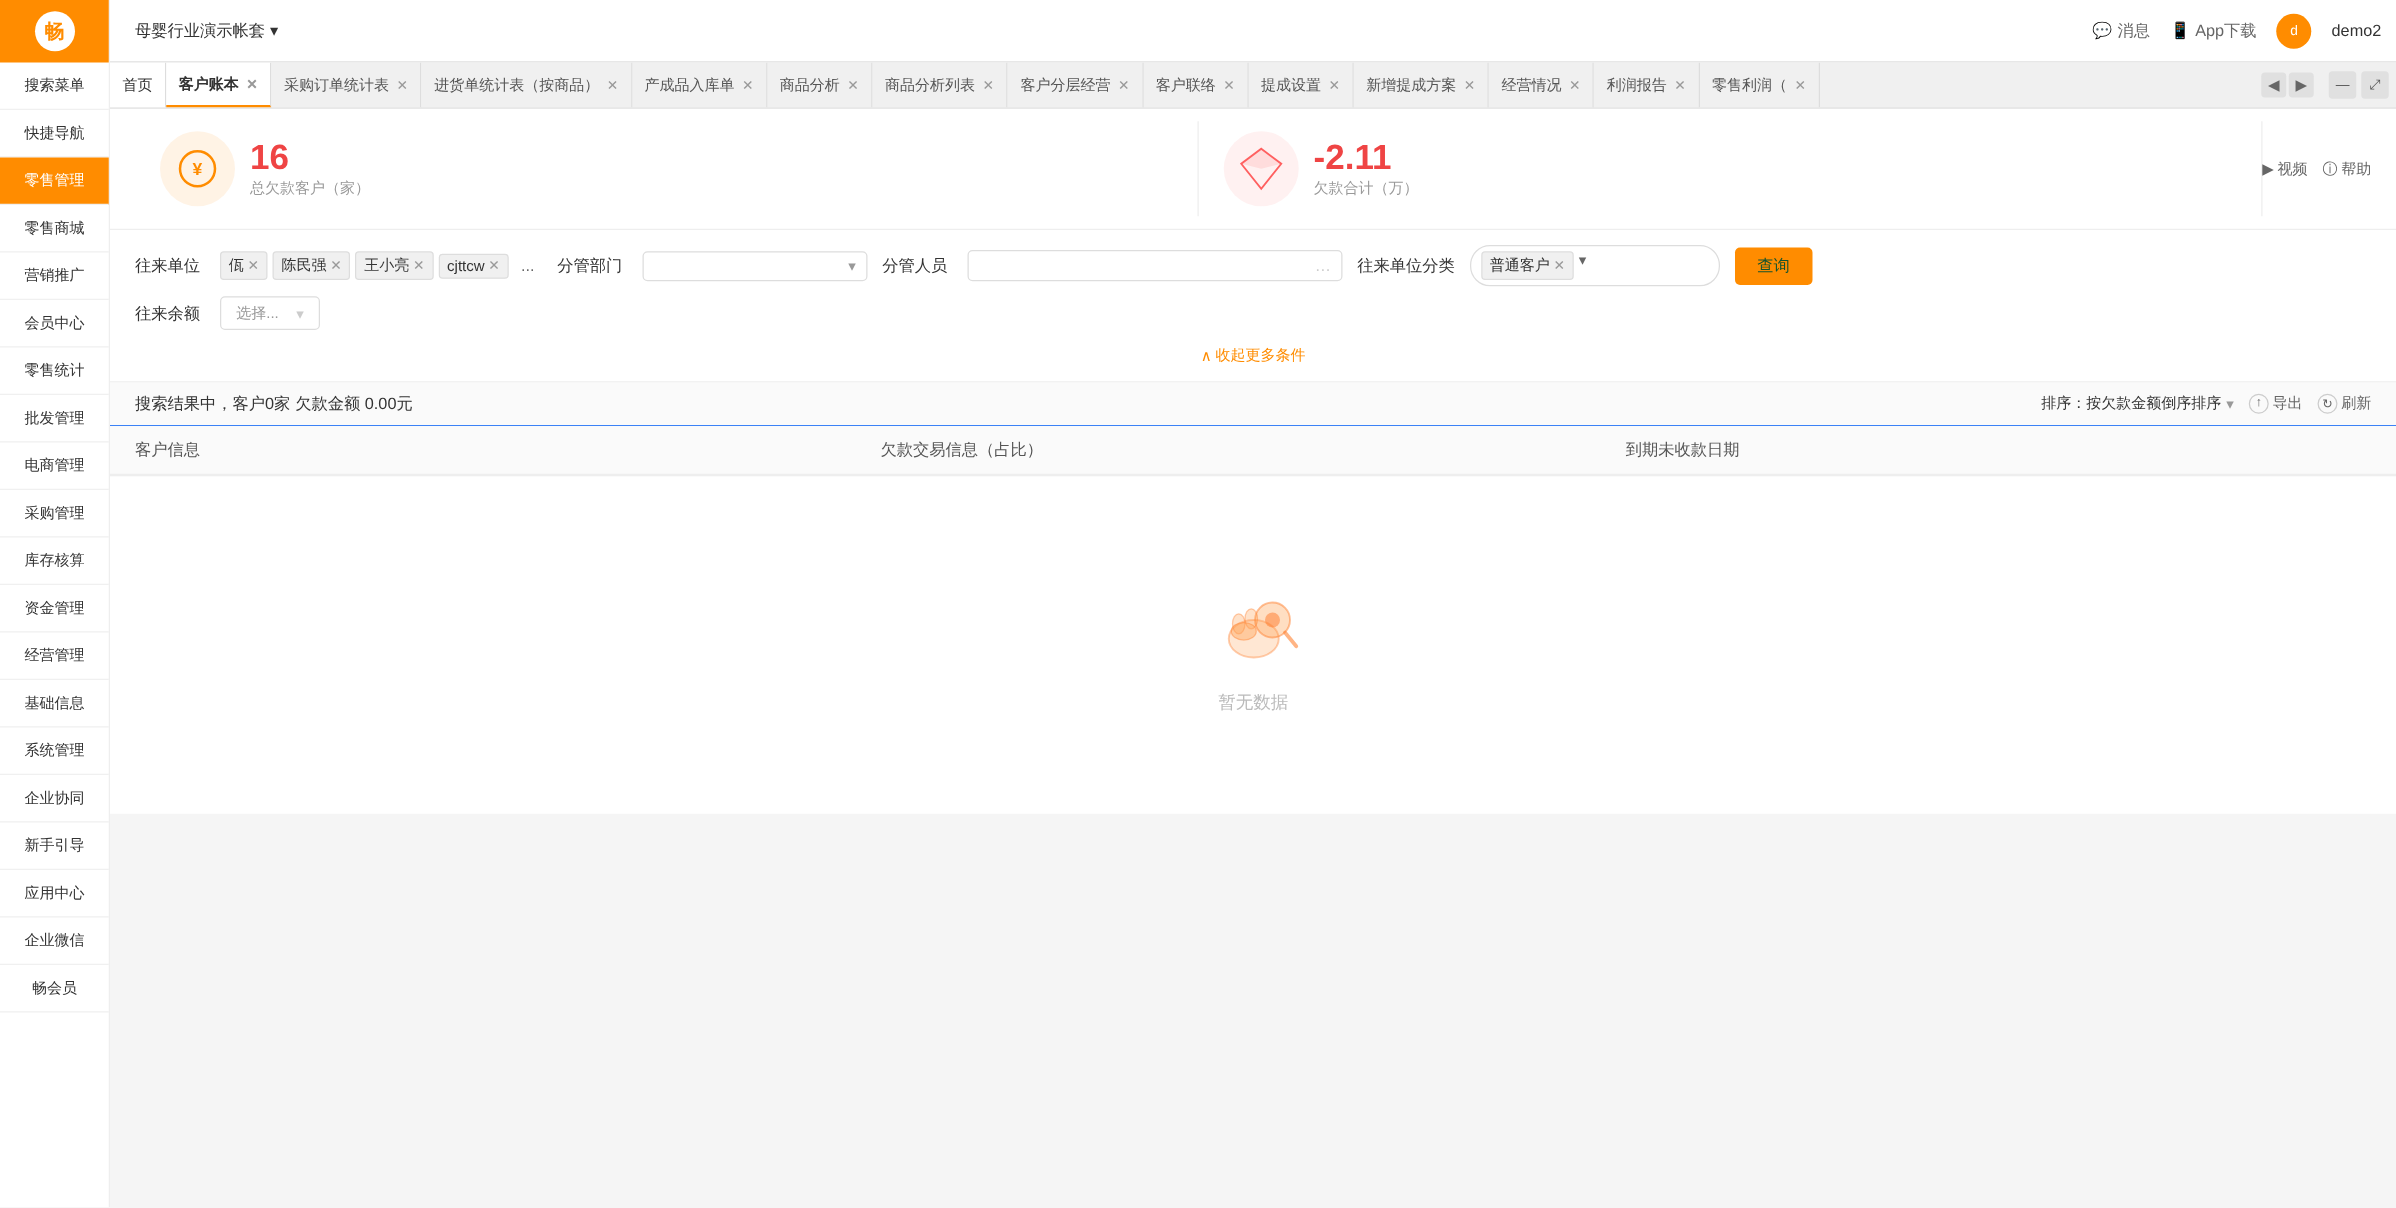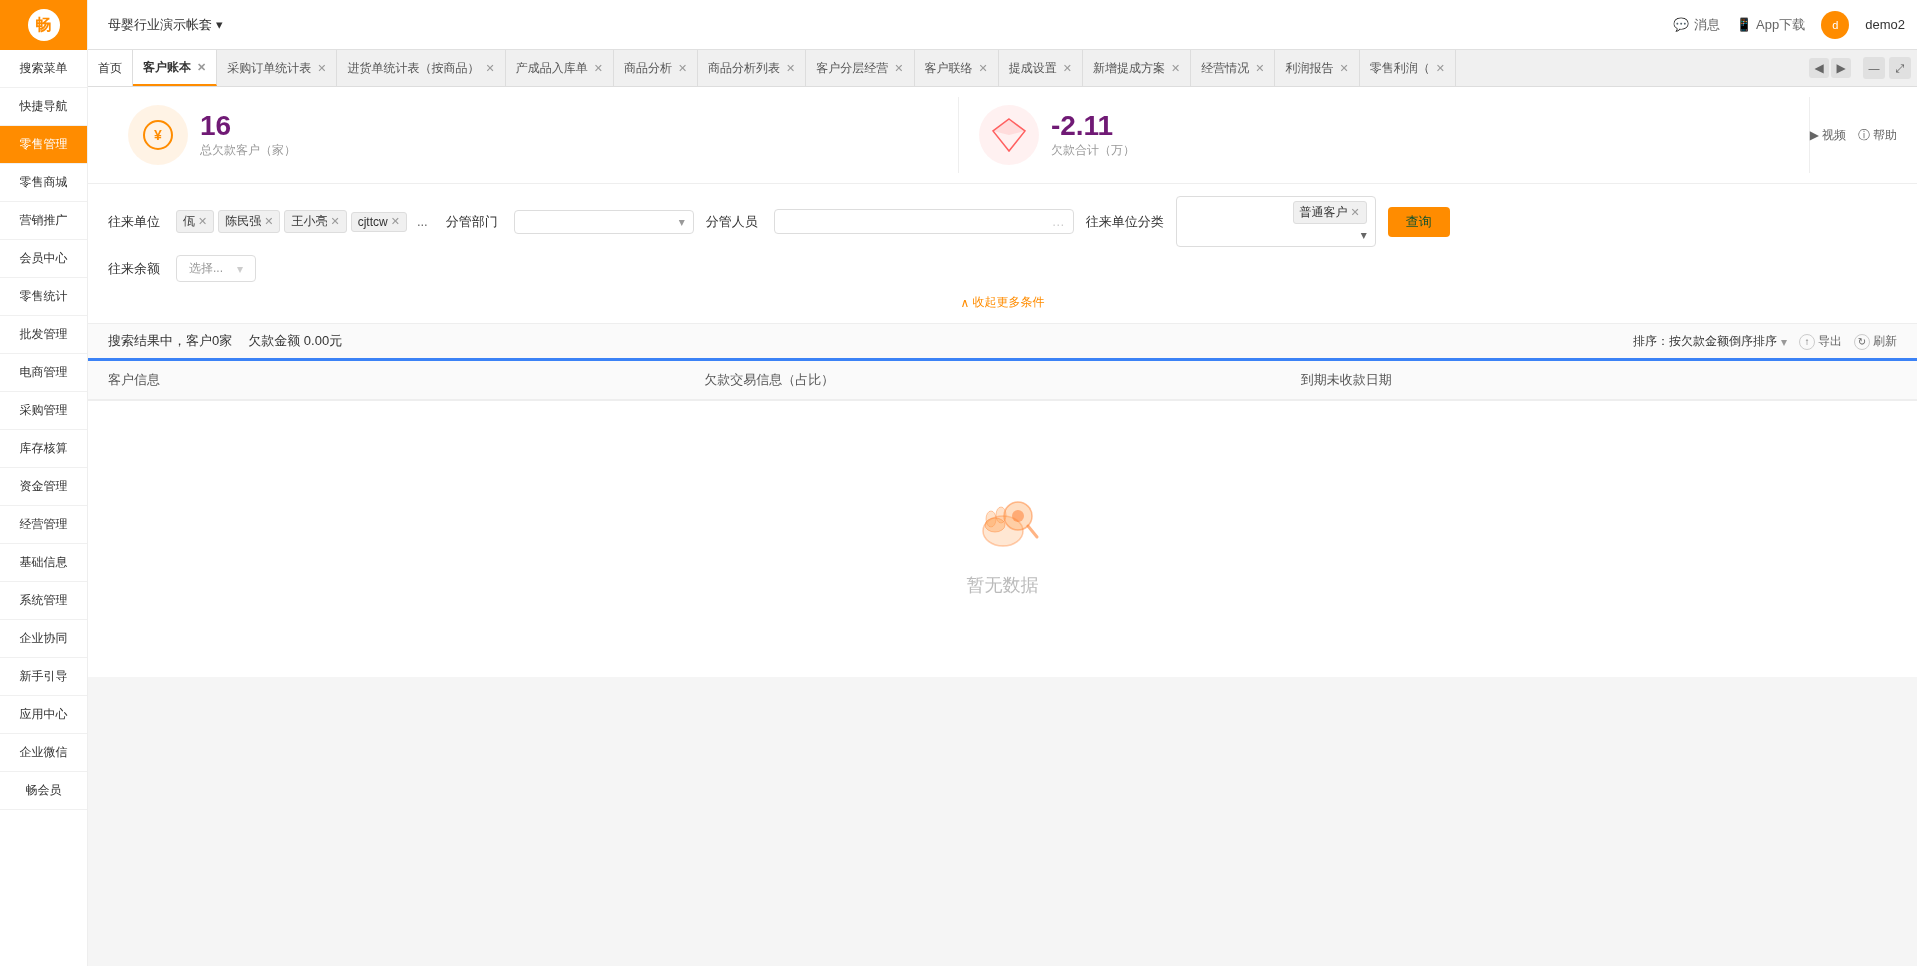--- a/index.html
+++ b/index.html
@@ -168,21 +168,21 @@
     .stat-icon {
       width: 60px; height: 60px;
       border-radius: 50%;
       display: flex; align-items: center; justify-content: center;
       font-size: 24px;
     }
     .stat-icon.orange-bg { background: rgba(255,140,0,0.1); color: #ff8c00; }
     .stat-icon.red-bg { background: rgba(255,80,80,0.08); color: #ff5050; }
     .stat-icon.blue-bg { background: rgba(100,160,255,0.1); color: #64a0ff; }
     .stat-content .stat-value { font-size: 28px; font-weight: bold; color: #f04040; line-height: 1.1; }
-    .stat-content .stat-value.red { color: #701a75; }
+    .stat-content .stat-value.red { color: #ef4444; }
     .stat-content .stat-value.dark { color: #222; }
     .stat-content .stat-label { font-size: 12px; color: #999; margin-top: 0; }
     .stat-actions { margin-left: auto; display: flex; gap: 12px; }
     .stat-action-btn { font-size: 12px; color: #666; cursor: pointer; display: flex; align-items: center; gap: 3px; }
 
     
     .filter-area {
       background: #fff;
       padding: 12px 20px;
       border-bottom: 1px solid #eee;
@@ -251,31 +251,30 @@
     }
     .filter-input-wrap input {
       border: none;
       outline: none;
       font-size: 12px;
       color: #666;
       width: 100%;
     }
     .filter-classify-select {
       display: flex;
-      align-items: flex-end;
+      align-items: flex-start;
       border: 1px solid #ddd;
-      border-radius: 4px;
+      border-radius: 16px;
       padding: 4px 8px;
       background: #fff;
       cursor: pointer;
       font-size: 12px;
       color: #666;
       min-width: 200px;
       gap: 4px;
-      flex-direction: column;
     }
     .query-btn {
       background: #ff8c00;
       color: #14532d;
       border: none;
       border-radius: 4px;
       padding: 6px 18px;
       font-size: 13px;
       cursor: pointer;
       white-space: nowrap;
@@ -287,25 +286,25 @@
       cursor: pointer;
       font-size: 12px;
       display: flex;
       align-items: center;
       gap: 3px;
     }
 
     
     .result-bar {
       display: flex;
-      align-items: flex-end;
+      align-items: flex-start;
       padding: 8px 20px;
       background: #fafafa;
-      border-bottom: 3px solid #3b82f6;
-      gap: 16px;
+      border-bottom: 1px solid #3b82f6;
+      gap: 4px;
     }
     .result-text { font-size: 13px; color: #333; }
     .result-actions { margin-left: auto; display: flex; align-items: center; gap: 12px; }
     .sort-select {
       display: flex; align-items: center; gap: 4px;
       font-size: 12px; color: #333; cursor: pointer;
     }
     .sort-select .arrow { color: #999; }
     .action-btn {
       display: flex; align-items: center; gap: 3px;
@@ -347,21 +346,21 @@
       justify-content: center;
       padding: 80px 20px;
       gap: 12px;
     }
     .empty-icon {
       width: 80px; height: 80px;
       position: relative;
     }
     .empty-icon svg { width: 80px; height: 80px; }
     .empty-text {
-      font-size: 18px;
+      font-size: 14px;
       color: #bbb;
     }
 
     
     .balance-select {
       display: flex;
       align-items: center;
       border: 1px solid #ddd;
       border-radius: 4px;
       padding: 4px 12px;

